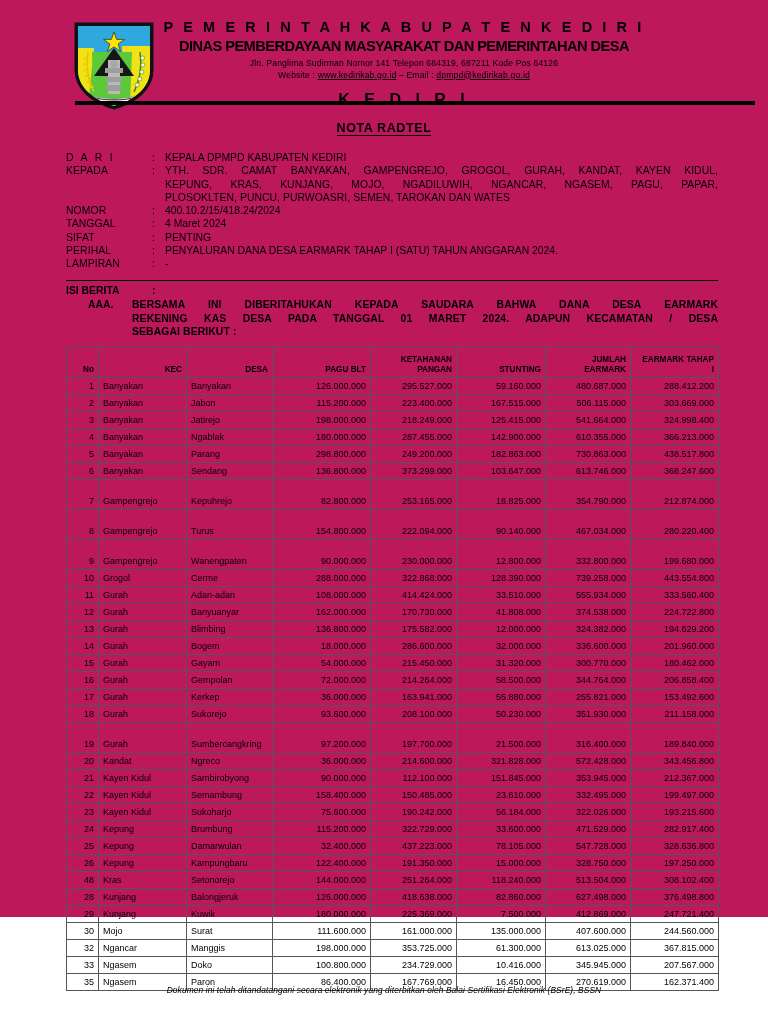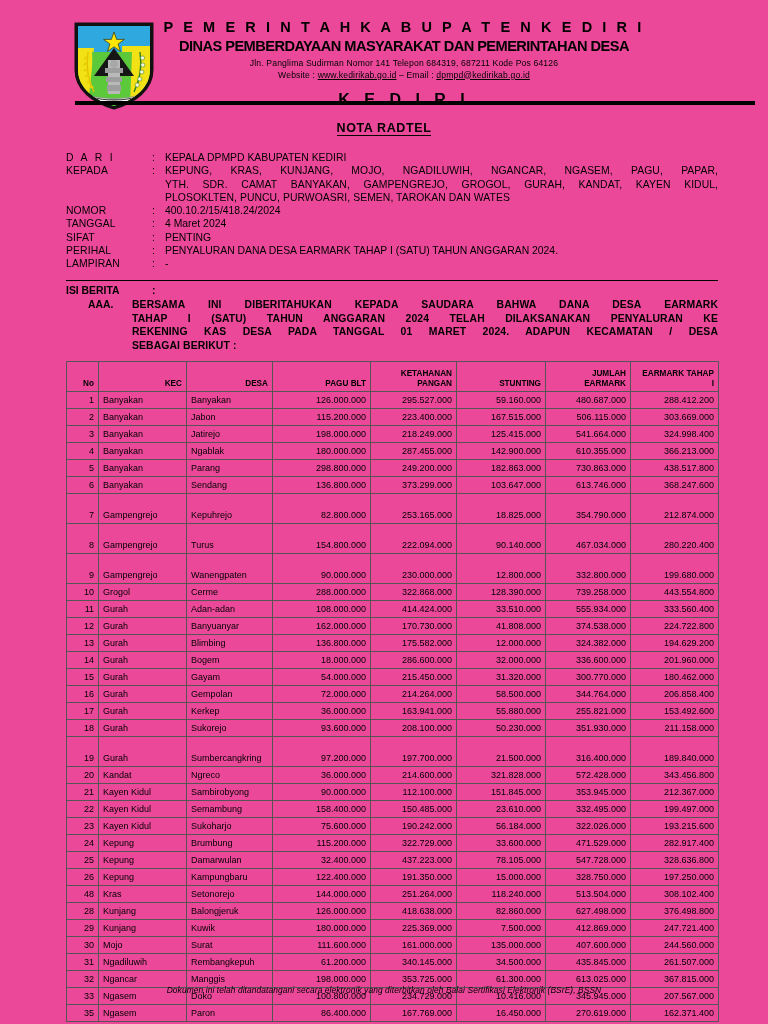--- a/index.html
+++ b/index.html
@@ -12,24 +12,24 @@
   body {
     width: 768px;
     height: 1024px;
     font-family: "Liberation Sans", sans-serif;
     color: #000000;
     position: relative;
     overflow: hidden;
   }
   .page {
     width: 768px;
-    height: 1024px;
+    height: 917px;
     position: relative;
     padding: 0;
-    background: #ec4899;
+    background: #be185d;
   }
 
   
   .kop {
     position: relative;
     padding-top: 18px;
     height: 108px;
   }
   .logo-wrap {
     position: absolute;
@@ -315,22 +315,22 @@
     <div class="meta-row">
       <div class="meta-label spaced">D A R I</div>
       <div class="meta-colon">:</div>
       <div class="meta-value">KEPALA DPMPD KABUPATEN KEDIRI</div>
     </div>
 
     <div class="meta-row">
       <div class="meta-label">KEPADA</div>
       <div class="meta-colon">:</div>
       <div class="meta-value justify">
+        <span class="l2">YTH. SDR. CAMAT BANYAKAN, GAMPENGREJO, GROGOL, GURAH, KANDAT, KAYEN KIDUL,</span>
         <span class="l2">KEPUNG, KRAS, KUNJANG, MOJO, NGADILUWIH, NGANCAR, NGASEM, PAGU, PAPAR,</span>
-        <span class="l2">YTH. SDR. CAMAT BANYAKAN, GAMPENGREJO, GROGOL, GURAH, KANDAT, KAYEN KIDUL,</span>
         <span class="l3">PLOSOKLTEN, PUNCU, PURWOASRI, SEMEN, TAROKAN DAN WATES</span>
       </div>
     </div>
 
     <div class="meta-row">
       <div class="meta-label">NOMOR</div>
       <div class="meta-colon">:</div>
       <div class="meta-value">400.10.2/15/418.24/2024</div>
     </div>
 
@@ -363,21 +363,20 @@
 
   <div class="isi">
     <div class="isi-head">
       <div class="lbl">ISI BERITA</div>
       <div class="col">:</div>
     </div>
     <div class="isi-body">
       <div class="aaa">AAA.</div>
       <div class="para">
         <span class="jline">BERSAMA INI  DIBERITAHUKAN  KEPADA  SAUDARA BAHWA DANA  DESA  EARMARK</span>
-        <span class="jline">TAHAP  I (SATU) TAHUN ANGGARAN  2024 TELAH  DILAKSANAKAN  PENYALURAN  KE</span>
         <span class="jline">REKENING  KAS  DESA  PADA  TANGGAL  01 MARET 2024.  ADAPUN KECAMATAN / DESA</span>
         <span class="lastline">SEBAGAI BERIKUT :</span>
       </div>
     </div>
   </div>
 
   <div class="table-wrap">
     <table class="data">
       <thead>
         <tr>
@@ -695,30 +694,20 @@
             <td class="c-no">30</td>
             <td class="c-kec">Mojo</td>
             <td class="c-desa">Surat</td>
             <td class="c-num">111.600.000</td>
             <td class="c-num2">161.000.000</td>
             <td class="c-num3">135.000.000</td>
             <td class="c-num4">407.600.000</td>
             <td class="c-num5">244.560.000</td>
           </tr>
           <tr>
-            <td class="c-no">31</td>
-            <td class="c-kec">Ngadiluwih</td>
-            <td class="c-desa">Rembangkepuh</td>
-            <td class="c-num">61.200.000</td>
-            <td class="c-num2">340.145.000</td>
-            <td class="c-num3">34.500.000</td>
-            <td class="c-num4">435.845.000</td>
-            <td class="c-num5">261.507.000</td>
-          </tr>
-          <tr>
             <td class="c-no">32</td>
             <td class="c-kec">Ngancar</td>
             <td class="c-desa">Manggis</td>
             <td class="c-num">198.000.000</td>
             <td class="c-num2">353.725.000</td>
             <td class="c-num3">61.300.000</td>
             <td class="c-num4">613.025.000</td>
             <td class="c-num5">367.815.000</td>
           </tr>
           <tr>

